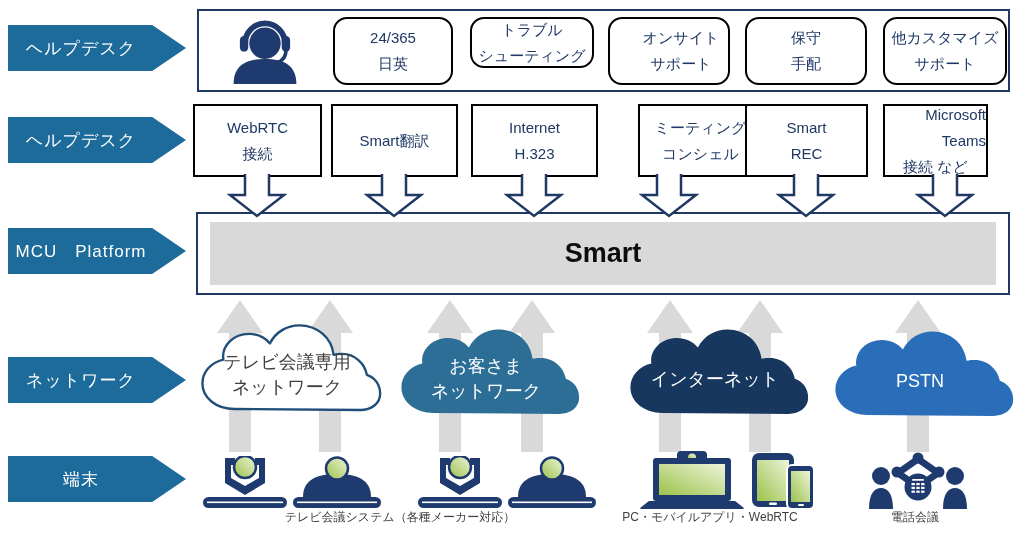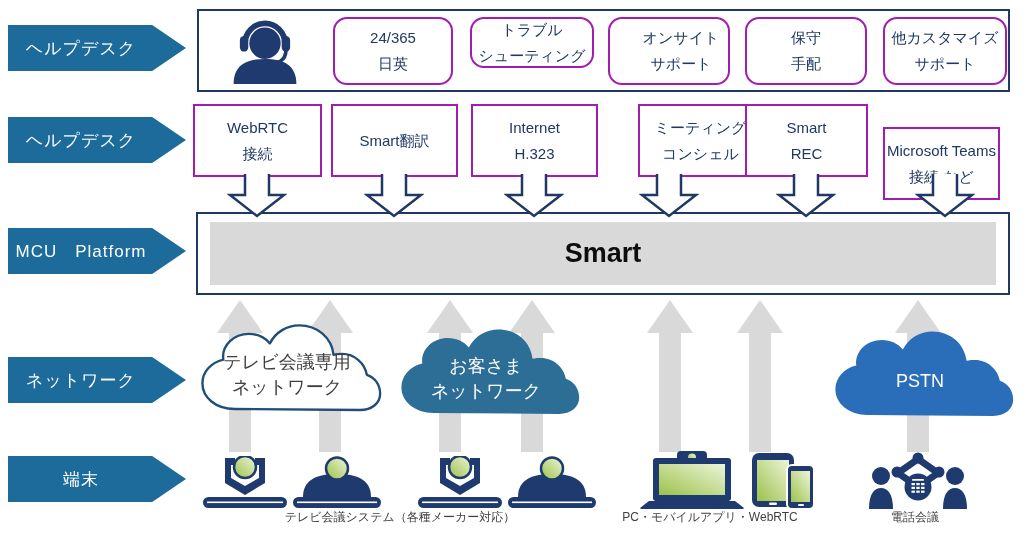--- a/index.html
+++ b/index.html
@@ -7,42 +7,42 @@
           font-family:Liberation Sans, sans-serif;overflow:hidden;}
 
   
   .rowlabel{position:absolute;left:8px;width:178px;height:46px;background:#1d6b9b;
             clip-path:polygon(0 0,81% 0,100% 50%,81% 100%,0 100%);
             color:#fff;font-size:17px;display:flex;align-items:center;justify-content:center;
             padding-right:32px;box-sizing:border-box;letter-spacing:1px;}
   .rl-helpdesk{top:25px}.rl-options{top:117px}.rl-mcu{top:228px}.rl-network{top:357px}.rl-terminal{top:456px}
 
   
-  .box{position:absolute;background:#fff;border:2px solid #a21caf;color:#1f3864;
+  .box{position:absolute;background:#fff;border:2px solid #000000;color:#1f3864;
        display:flex;flex-direction:column;align-items:center;justify-content:center;
        font-size:15px;line-height:26px;text-align:right;box-sizing:border-box;z-index:2;}
   .box span{display:block;}
   .rounded{border-radius:14px;}
 
   .hd-outer{position:absolute;left:197px;top:9px;width:813px;height:83px;
             border:2px solid #1f3864;background:#fff;box-sizing:border-box;z-index:1;}
   .agent{position:absolute;left:220px;top:15px;width:90px;height:70px;z-index:2;}
 
   .hb0{left:333px;top:17px;width:120px;height:68px;}
   .hb1{left:470px;top:17px;width:124px;height:51px;}
   .hb2{left:608px;top:17px;width:122px;height:68px;padding-left:24px;}
   .hb3{left:745px;top:17px;width:122px;height:68px;}
   .hb4{left:883px;top:17px;width:124px;height:68px;}
 
   .ob0{left:193px;top:104px;width:129px;height:73px;}
   .ob1{left:331px;top:104px;width:127px;height:73px;}
   .ob2{left:471px;top:104px;width:127px;height:73px;}
   .ob3{left:607px;top:104px;width:125px;height:73px;margin-left:31px;}
   .ob4{left:745px;top:104px;width:123px;height:73px;}
-  .ob5{left:883px;top:104px;width:117px;height:73px;margin-top:23px;}
+  .ob5{left:883px;top:104px;width:105px;height:73px;}
 
   .downarrow{position:absolute;top:174px;width:60px;height:44px;z-index:4;}
   .da0{left:227px}.da1{left:364px}.da2{left:504px}.da3{left:639px}.da4{left:776px}.da5{left:915px}
 
   .platform{position:absolute;left:196px;top:212px;width:814px;height:83px;
             border:2px solid #1f3864;background:#fff;box-sizing:border-box;z-index:1;}
   .platform-inner{position:absolute;left:12px;top:8px;right:12px;bottom:8px;background:#d9d9d9;
                   display:flex;align-items:center;justify-content:center;
                   font-size:27px;font-weight:bold;color:#0d0d0d;}
 
@@ -205,20 +205,29 @@
       <span>ネットワーク</span>
     </div>
   </div>
   <div class="cloud cl1">
     <svg viewBox="0 0 202 100">
         <path d="M46 90 C26 90 12 78 12 63 C12 51 21 41 34 38 C32 23 45 11 61 11 C70 11 78 15 83 21 C89 9 101 2 114 2 C133 2 148 15 150 33 C153 32 156 32 159 32 C172 32 183 42 185 54 C194 57 199 65 199 74 C199 84 190 91 178 91 Z" fill="#2d6e96"></path>
       </svg>
     <div class="cloud-text">
       <span>お客さま</span>
       <span>ネットワーク</span>
+    </div>
+  </div>
+  <div class="cloud cl2">
+    <svg viewBox="0 0 202 100">
+        <path d="M46 90 C26 90 12 78 12 63 C12 51 21 41 34 38 C32 23 45 11 61 11 C70 11 78 15 83 21 C89 9 101 2 114 2 C133 2 148 15 150 33 C153 32 156 32 159 32 C172 32 183 42 185 54 C194 57 199 65 199 74 C199 84 190 91 178 91 Z" fill="#17375e"></path>
+      </svg>
+    <div class="cloud-text">
+      <span>インターネット</span>
+      <span></span>
     </div>
   </div>
   <div class="cloud cl3">
     <svg viewBox="0 0 202 100">
         <path d="M46 90 C26 90 12 78 12 63 C12 51 21 41 34 38 C32 23 45 11 61 11 C70 11 78 15 83 21 C89 9 101 2 114 2 C133 2 148 15 150 33 C153 32 156 32 159 32 C172 32 183 42 185 54 C194 57 199 65 199 74 C199 84 190 91 178 91 Z" fill="#2a6db8"></path>
       </svg>
     <div class="cloud-text">
       <span>PSTN</span>
       <span></span>
     </div>

